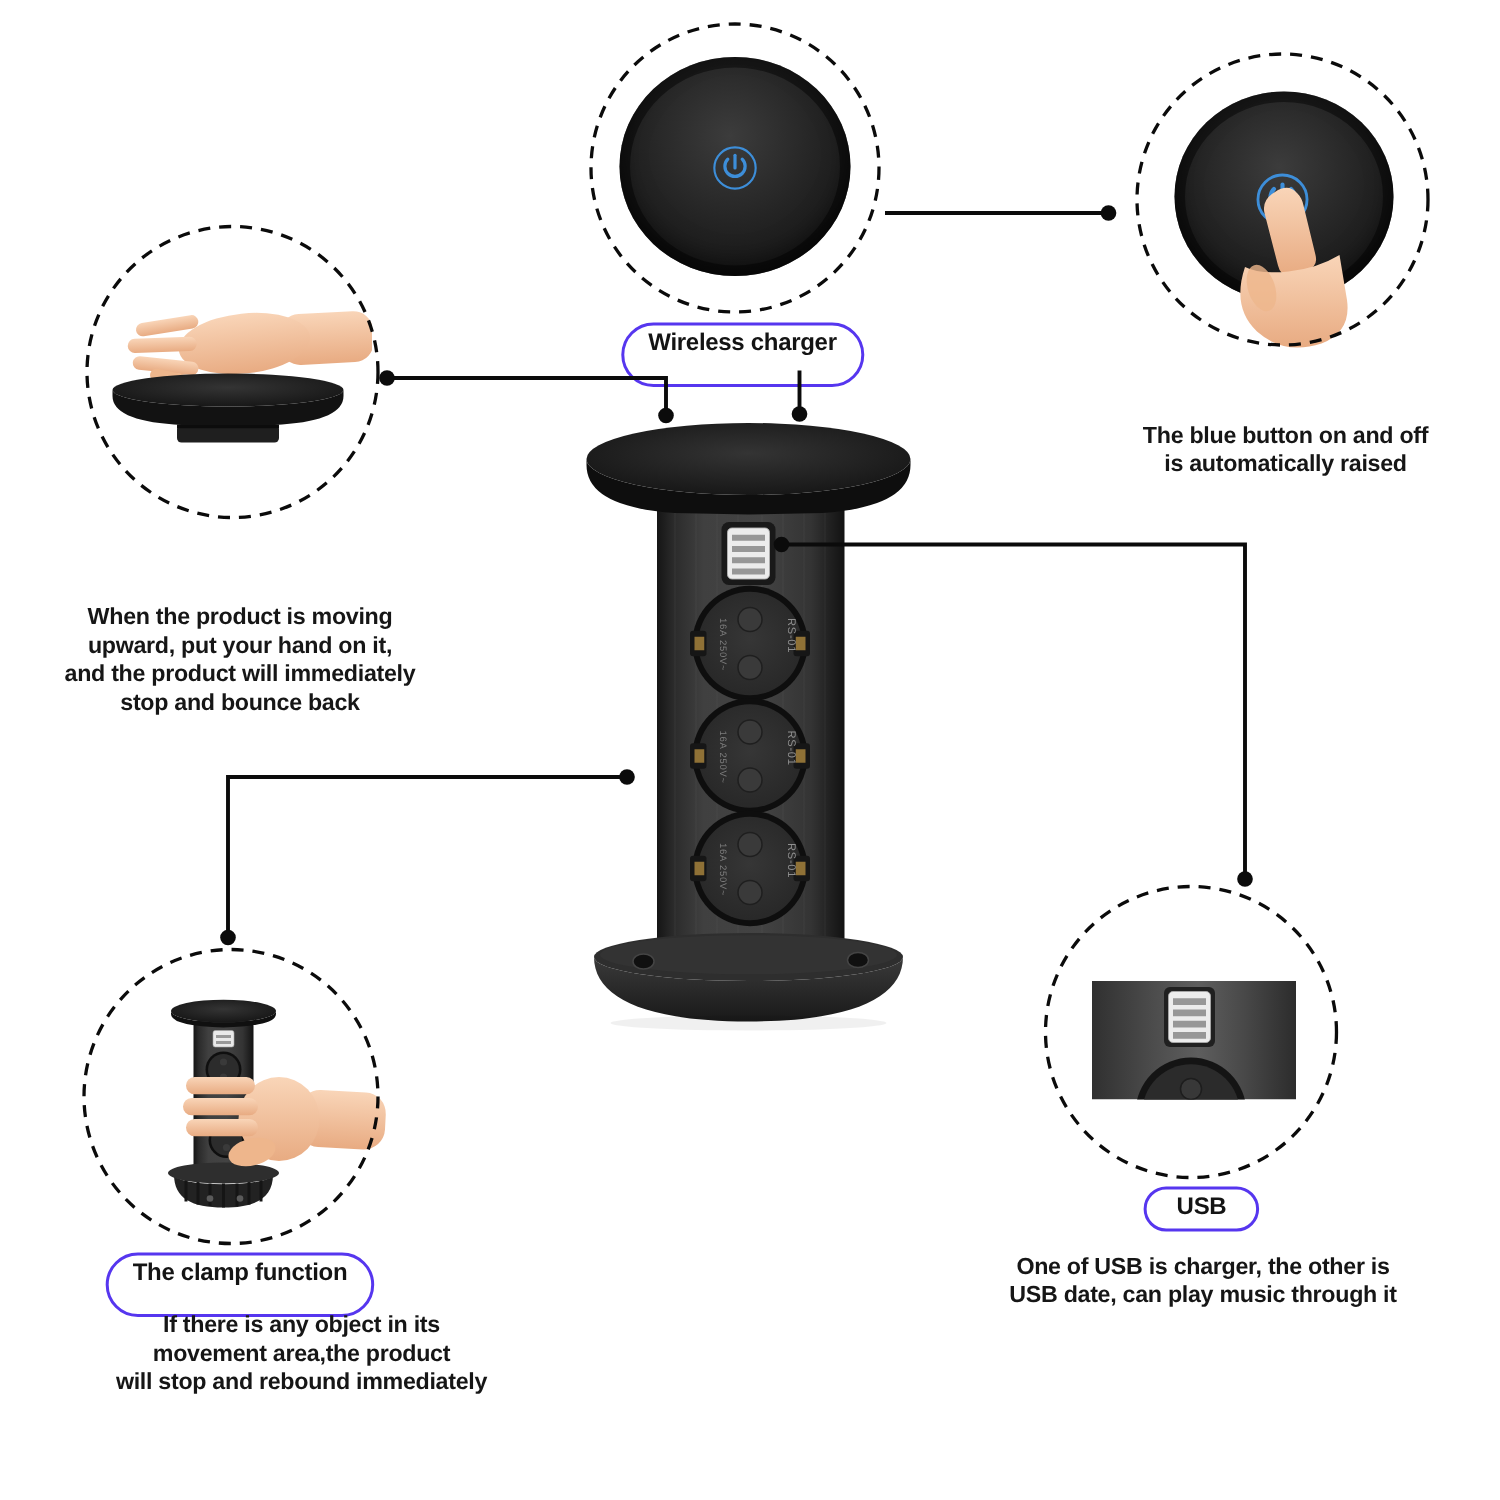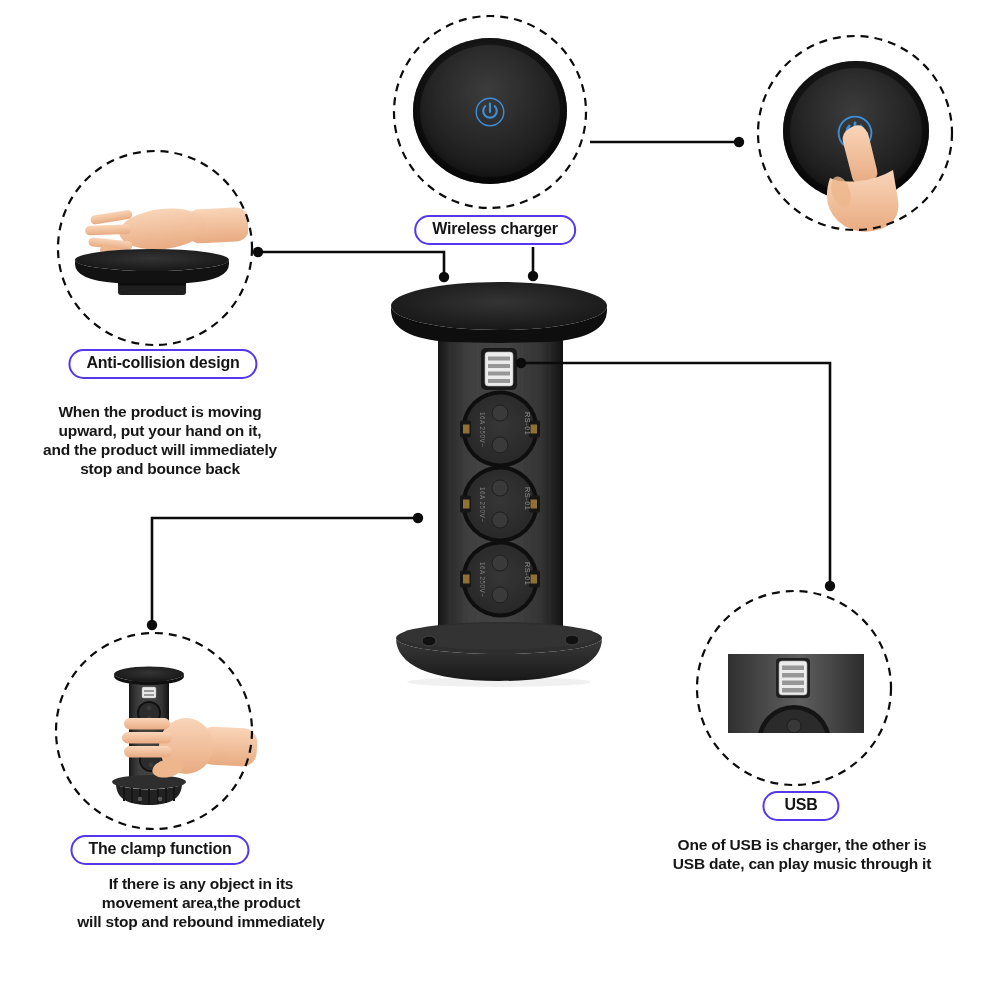--- a/index.html
+++ b/index.html
@@ -1,21 +1,21 @@
 <!DOCTYPE html>
 <html><head>
 <meta charset="utf-8">
 <style>
   html,body{margin:0;padding:0;background:#fff;}
   .stage{position:relative;width:1000px;height:1000px;background:#fff;overflow:hidden;
          font-family:"Liberation Sans",sans-serif;color:#161616;}
   .abs{position:absolute;}
   svg{display:block;}
   .pill{position:absolute;transform:translateX(-50%);border:2.2px solid #5636ef;border-radius:22px;
-        background:#fff;padding:3px 16px 5px;font-size:16px;font-weight:700;white-space:nowrap;
+        background:#fff;padding:3px 16px 18px;font-size:16px;font-weight:700;white-space:nowrap;
         color:#141414;letter-spacing:-0.2px;}
   .desc{position:absolute;transform:translateX(-50%);width:max-content;text-align:center;
         font-size:15.5px;font-weight:700;line-height:19px;color:#161616;white-space:pre-line;
         letter-spacing:-0.2px;}
   .disc{position:absolute;border-radius:50%;
         background:radial-gradient(circle at 48% 36%, #3c3c3c 0%, #242424 48%, #0d0d0d 100%);
         box-shadow:inset 0 0 0 7px rgba(0,0,0,.45), inset 0 -8px 16px rgba(0,0,0,.5);}
   .overlay{position:absolute;left:0;top:0;pointer-events:none;}
 </style>
 </head>
@@ -72,37 +72,38 @@
   <svg class="abs" style="left:836px;top:114px;" width="38" height="38" viewBox="0 0 36 36">
     <circle cx="18" cy="18" r="15.5" fill="none" stroke="#3d8ed9" stroke-width="1.8"></circle>
     <path d="M18 8.5 V18" fill="none" stroke="#3d8ed9" stroke-width="2.6" stroke-linecap="round"></path>
     <path d="M12.6 11.4 A7.6 7.6 0 1 0 23.4 11.4" fill="none" stroke="#3d8ed9" stroke-width="2.6" stroke-linecap="round"></path>
   </svg>
   <svg class="abs" style="left:800px;top:118px;" width="115" height="116" viewBox="0 0 115 116">
     <path d="M50,10 q9,-6 15,1 q3,3 4,8 l8,33 q2,8 -6,10 l-10,3 q-7,2 -9,-6 l-9,-35 q-2,-9 7,-14 z" fill="url(#skinG)"></path>
     <path d="M30,60 q-9,27 8,43 q18,16 43,8 q20,-8 17,-29 l-5,-30 q-15,9 -34,11 q-19,2 -29,-3 z" fill="url(#skinG)"></path>
     <ellipse cx="41" cy="74" rx="9" ry="16" transform="rotate(-18 41 74)" fill="#eeb68c" opacity="0.8"></ellipse>
   </svg>
+  <div class="desc" style="left:857px;top:281px;">The blue button on and off
+is automatically raised</div>
 
   <svg class="abs" style="left:68px;top:200px;" width="180" height="102" viewBox="0 0 180 102">
 
     <rect x="118" y="10" width="62" height="34" rx="13" transform="rotate(-3 118 10)" fill="url(#skinG)"></rect>
     <ellipse cx="95" cy="29" rx="44" ry="20" transform="rotate(-6 95 29)" fill="url(#skinG)"></ellipse>
     <rect x="22" y="16" width="42" height="9" rx="4.5" transform="rotate(-9 22 16)" fill="url(#skinG)"></rect>
     <rect x="17" y="26" width="46" height="9.5" rx="4.7" transform="rotate(-2 17 26)" fill="url(#skinG)"></rect>
     <rect x="21" y="37" width="44" height="9" rx="4.5" transform="rotate(6 21 37)" fill="url(#skinG)"></rect>
     <rect x="33" y="45" width="36" height="8.5" rx="4.2" transform="rotate(12 33 45)" fill="#eeb68c"></rect>
 
     <path d="M7,60 L7,64 Q7,80 48,83 L64,84 Q84,85 104,84 L120,83 Q161,80 161,64 L161,60
              A77,11 0 0 1 7,60 Z" fill="#121212"></path>
     <ellipse cx="84" cy="60" rx="77" ry="11" fill="url(#capG)"></ellipse>
     <rect x="50" y="83" width="68" height="12" rx="3" fill="#1f1f1f"></rect>
     <rect x="50" y="83" width="68" height="2.5" fill="#0c0c0c"></rect>
   </svg>
-  <div class="pill" style="left:163px;top:349px;">Anti-collision design</div>
   <div class="desc" style="left:160px;top:402px;">When the product is moving
 upward, put your hand on it,
 and the product will immediately
 stop and bounce back</div>
 
   <svg class="abs" style="left:388px;top:272px;" width="230" height="420" viewBox="0 0 230 420">
 
     <rect x="50" y="58" width="125" height="312" rx="8" fill="url(#colG)"></rect>
     <g opacity="0.12" stroke="#777" stroke-width="0.7">
       <path d="M62,64 V364 M76,62 V366 M90,61 V367 M104,61 V367 M120,61 V367 M134,61 V367 M148,62 V366 M162,64 V364"></path>

